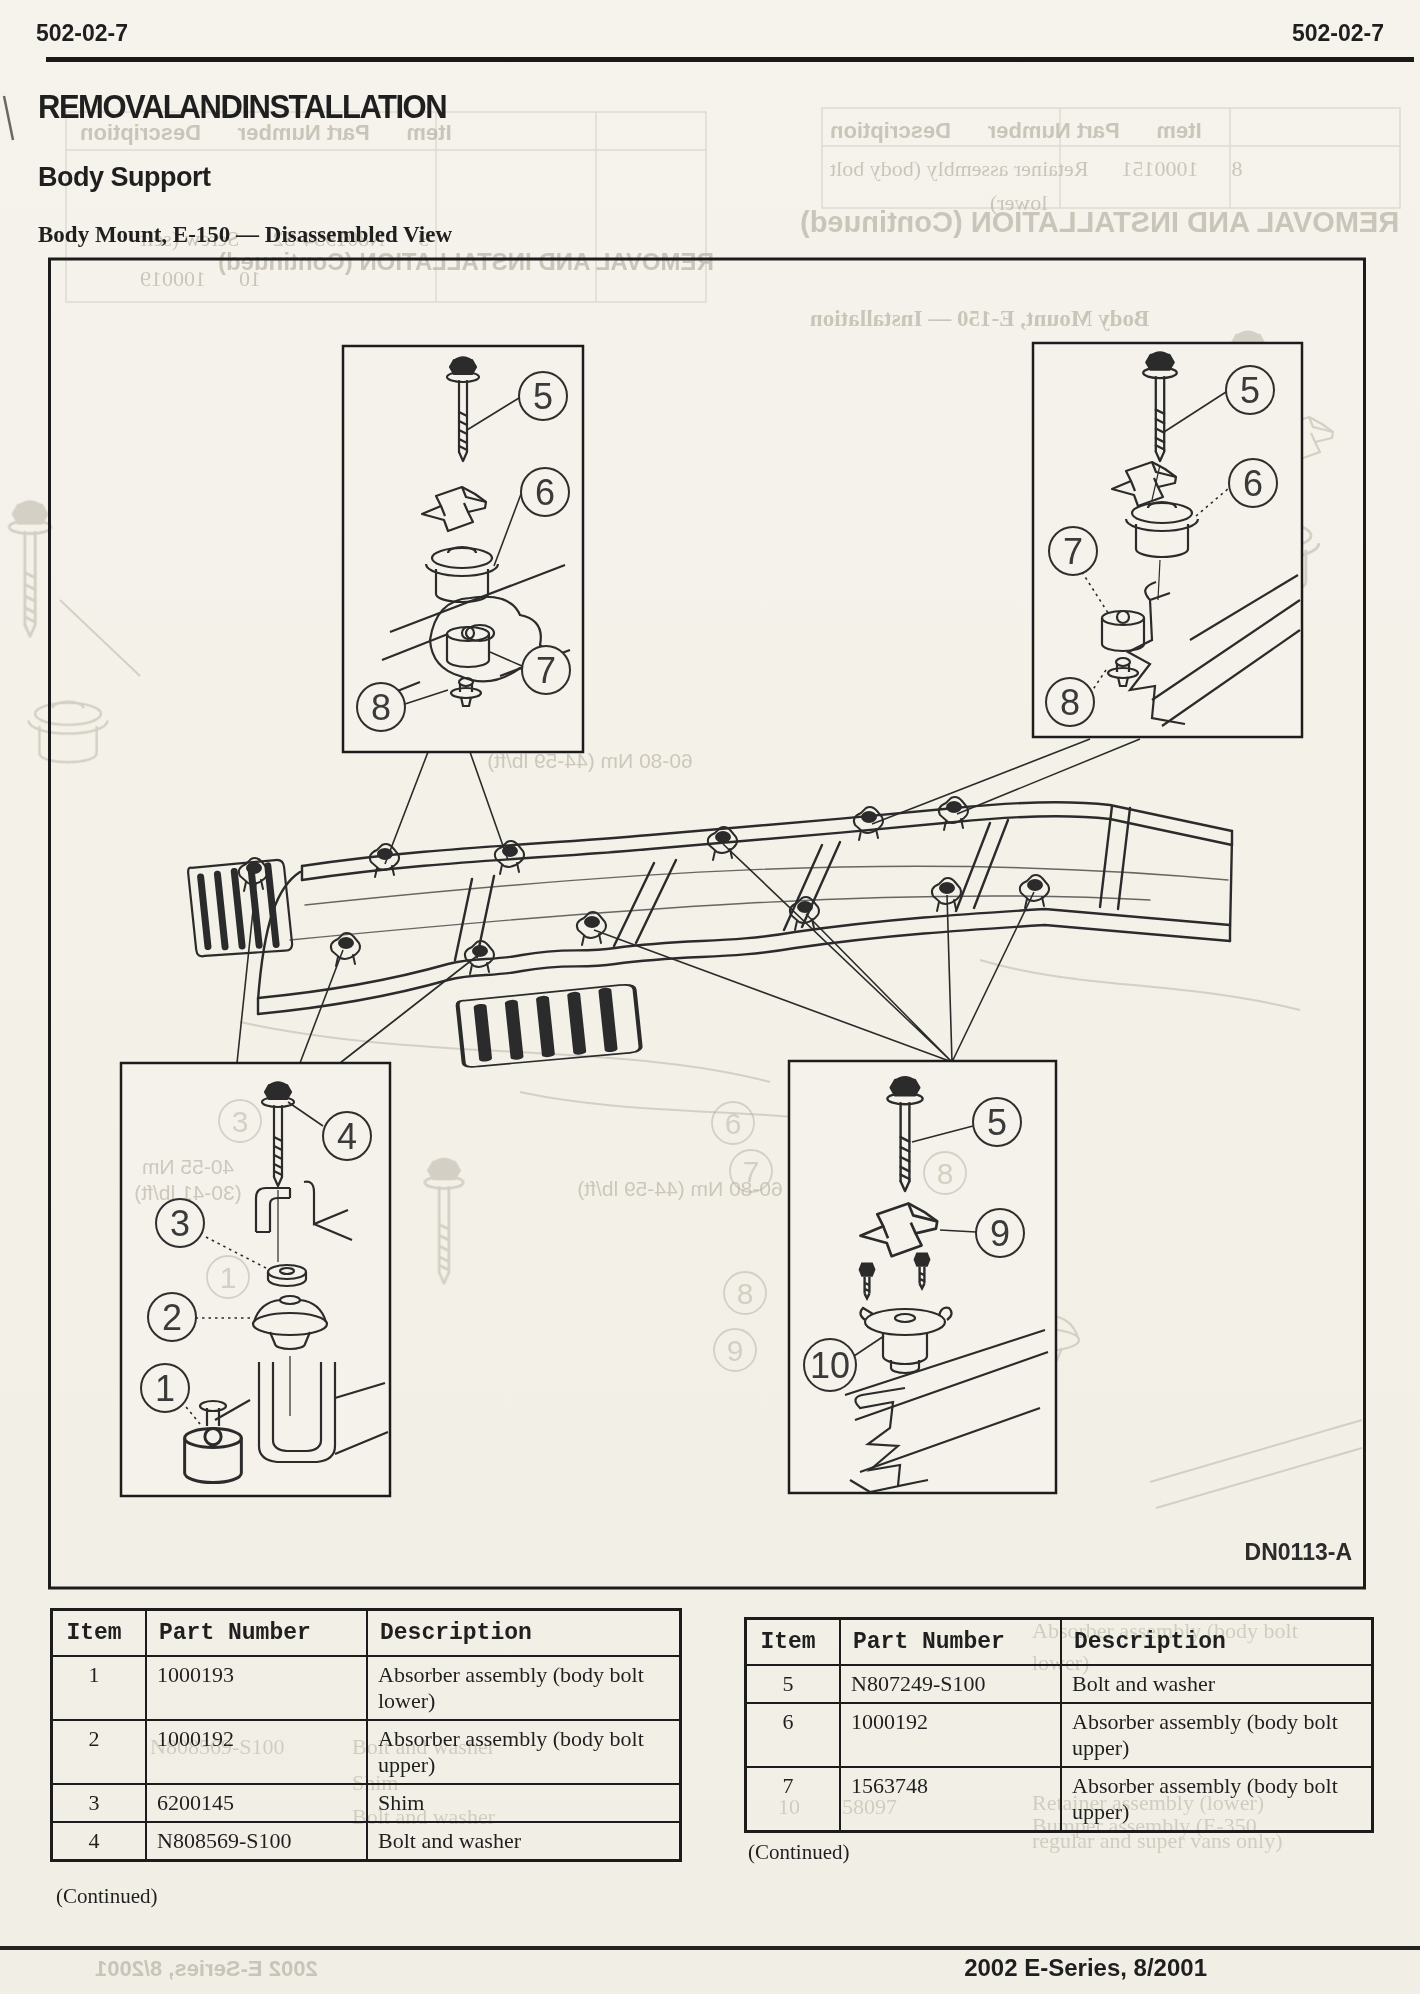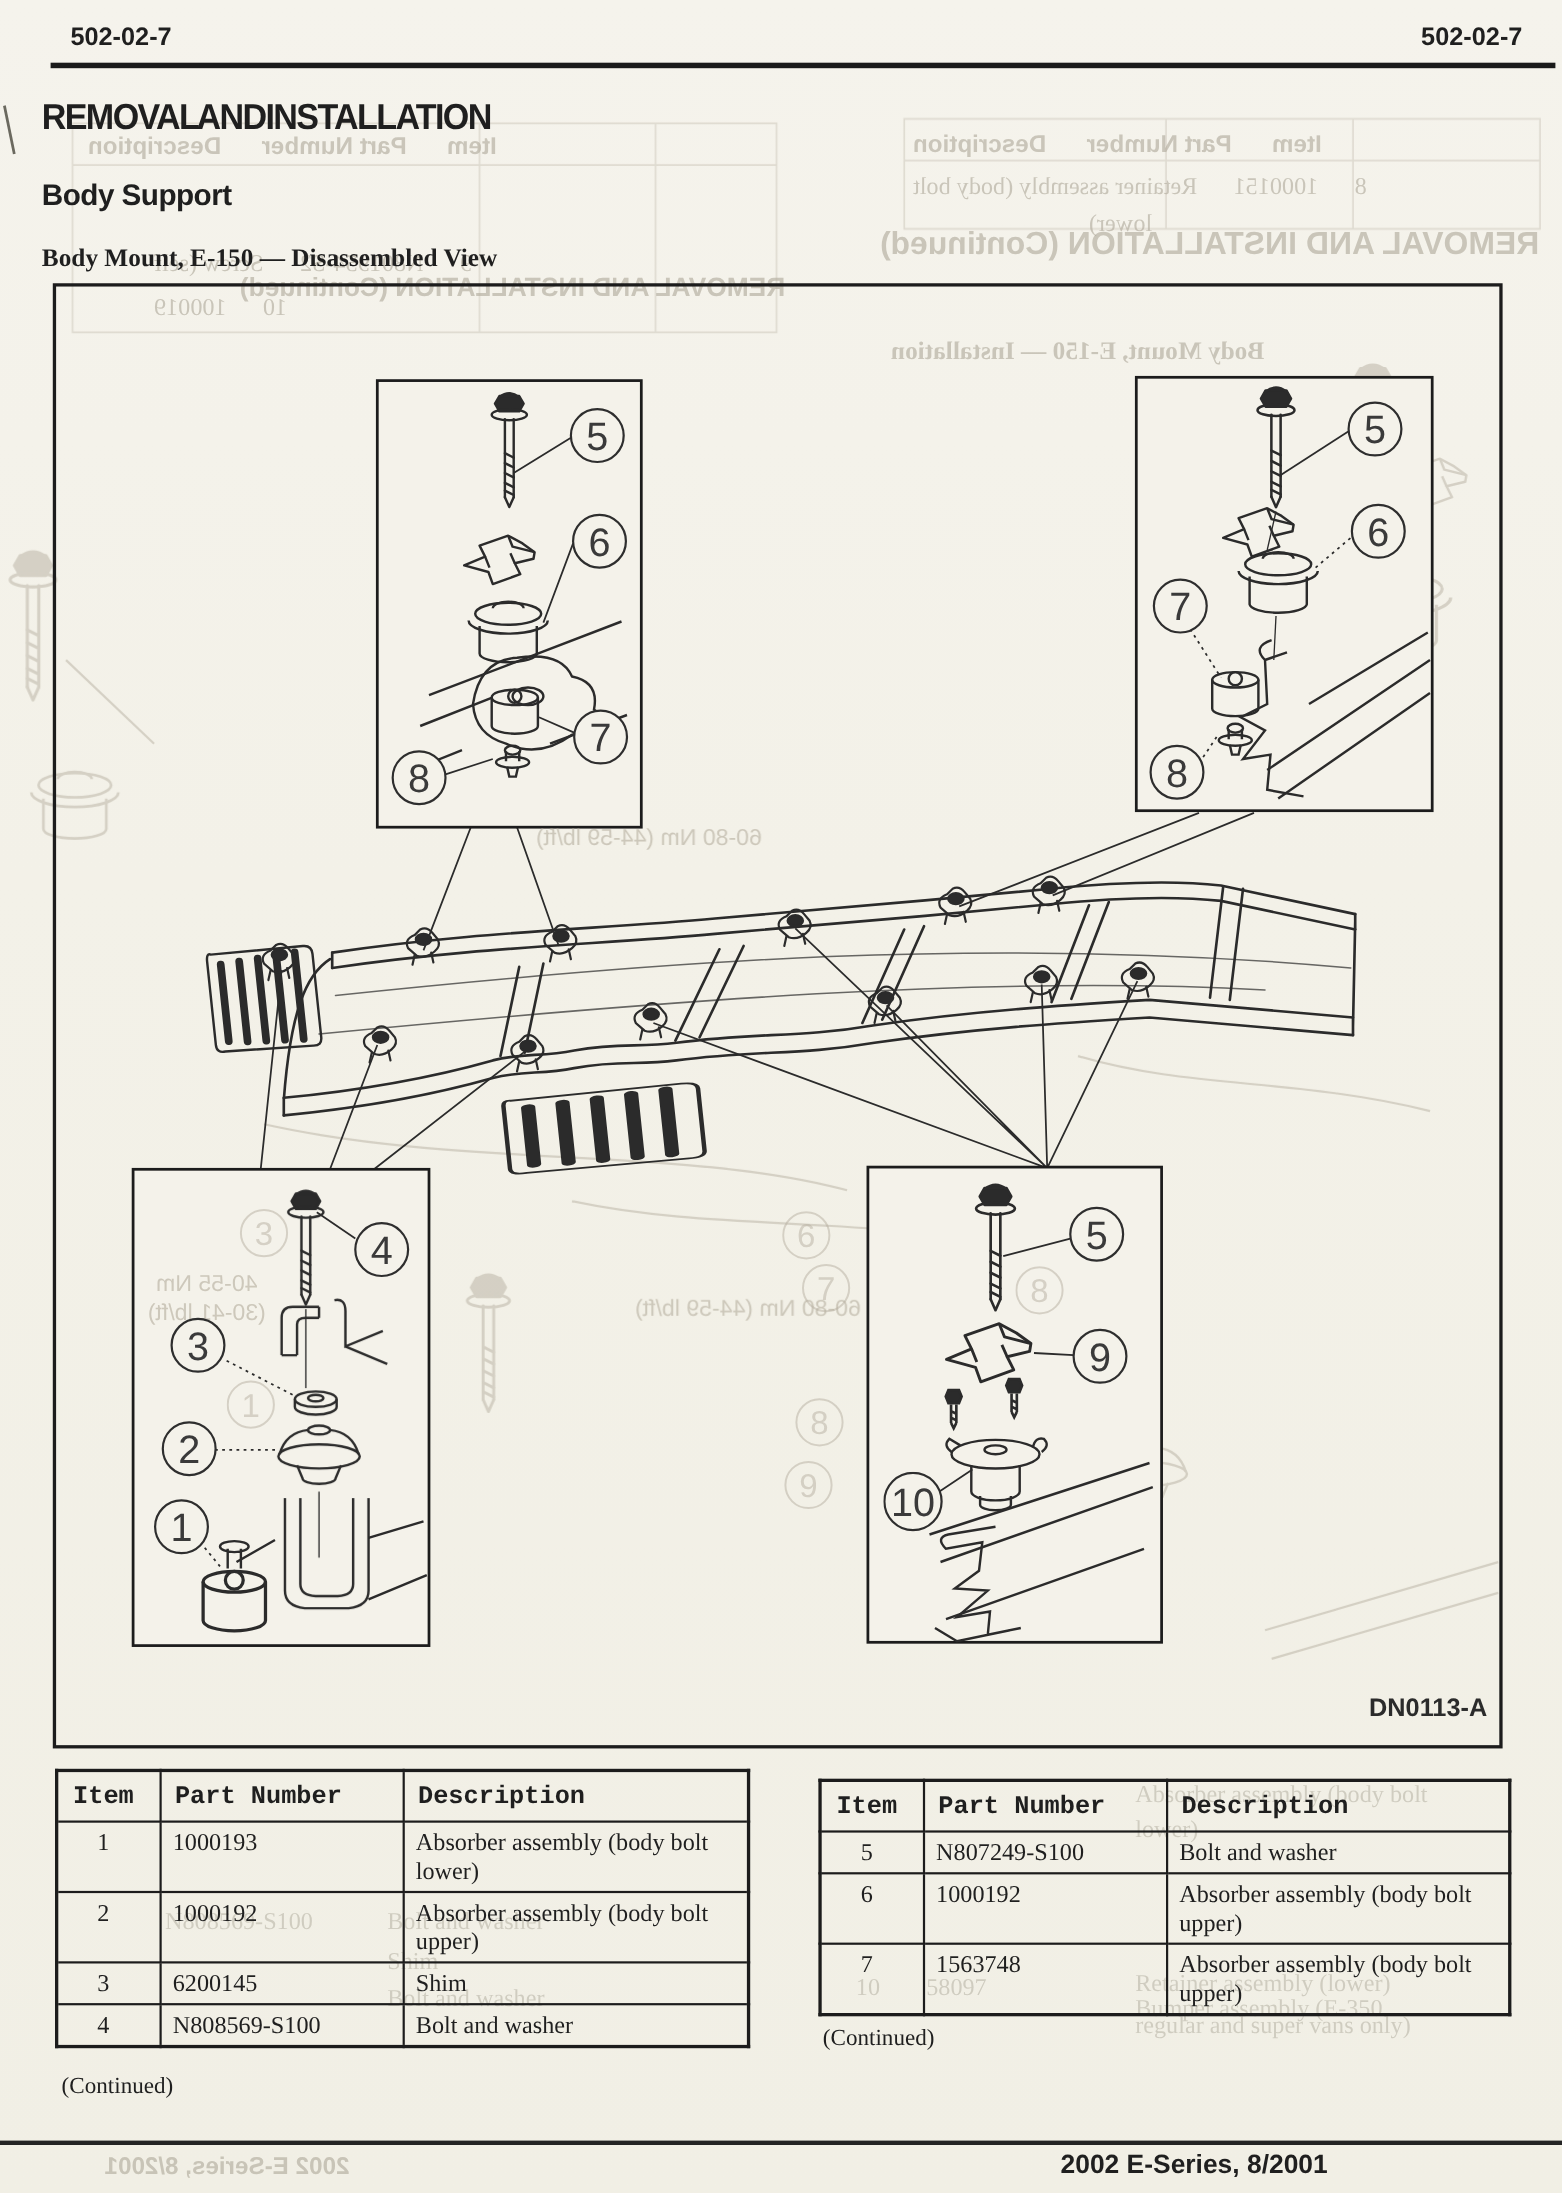--- a/index.html
+++ b/index.html
@@ -3,21 +3,21 @@
 <meta charset="utf-8">
 <style>
   html,body{margin:0;padding:0;}
   .page{position:relative;width:1420px;height:1994px;overflow:hidden;
         background:linear-gradient(180deg,#f5f3ec 0%,#f3f1e8 40%,#f1efe5 100%);
         font-family:"Liberation Serif",serif;color:#1f1f1f;}
   .t{position:absolute;white-space:nowrap;}
   .pre{white-space:pre;}
   .sans{font-family:"Liberation Sans",sans-serif;}
   .b{font-weight:bold;}
-  .hdr-code{top:20px;font-size:23px;margin-left:28px;}
+  .hdr-code{top:20px;font-size:23px;}
   .rule-top{position:absolute;left:46px;right:6px;top:57px;height:5px;background:#1a1a1a;}
   .sec-head{left:38px;top:88px;font-size:31px;font-weight:bold;letter-spacing:-1.5px;word-spacing:-7px;transform:scaleY(1.06);transform-origin:left top;}
   .sub-head{left:38px;top:162px;font-size:27px;font-weight:bold;letter-spacing:-.5px;}
   .fig-cap{left:38px;top:222px;font-size:23px;font-weight:bold;}
   .ghost{position:absolute;color:#a7a192;opacity:.55;}
   .ghost.soft{opacity:.38;color:#9a9585;}
   .mirror{transform:scaleX(-1);}
   svg.fig{position:absolute;left:0;top:0;z-index:2;}
   .layer0{z-index:1;} .layer2{z-index:3;}
   table.parts{position:absolute;border-collapse:collapse;background:transparent;z-index:3;

